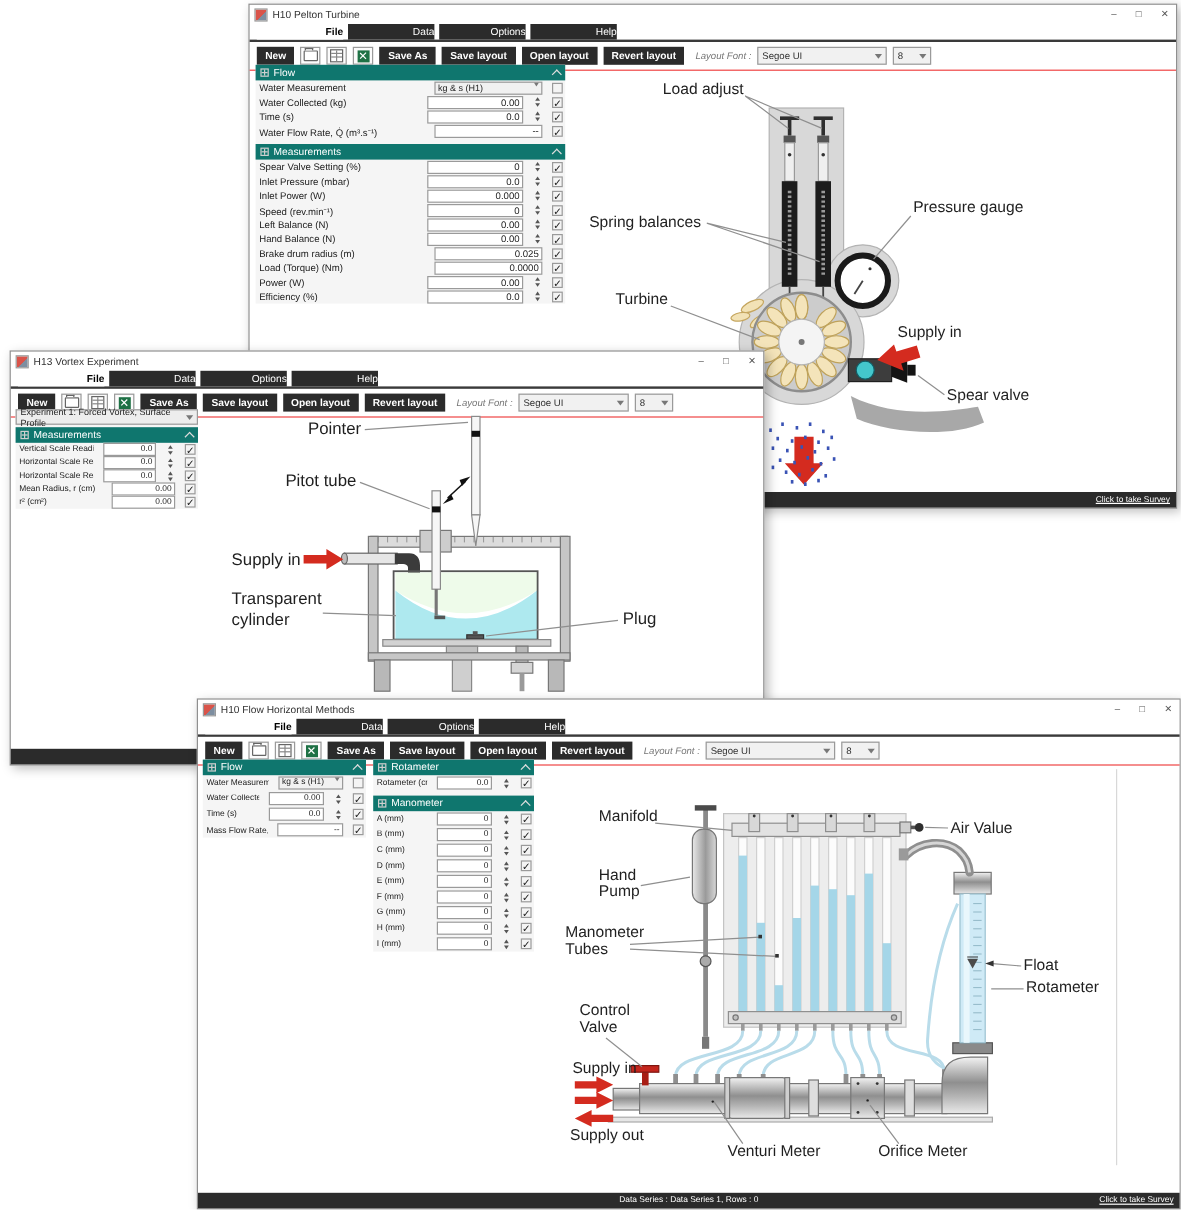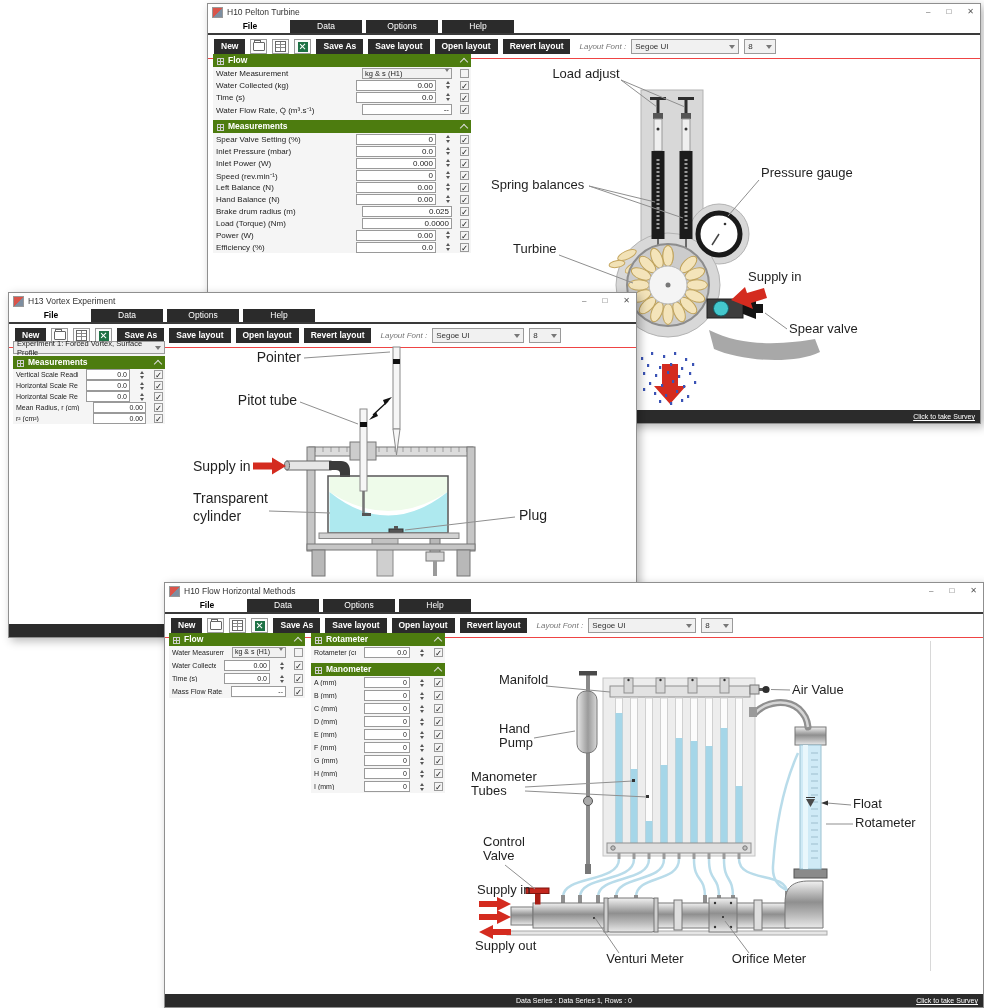--- a/index.html
+++ b/index.html
@@ -4,42 +4,42 @@
 <style>
 html,body{margin:0;padding:0}
 body{width:984px;height:1008px;position:relative;background:#fff;font-family:"Liberation Sans",sans-serif;overflow:hidden}
 .win{position:absolute;background:#fff;border:1px solid #8f8f8f;box-shadow:3px 3px 9px rgba(0,0,0,.28);box-sizing:border-box}
 .titlebar{height:14px;display:flex;align-items:center;padding:1px 6px 0 4px;gap:4px}
 .appicon{width:9px;height:9px;background:linear-gradient(135deg,#d9544a 0 55%,#7d8ea0 55% 100%);border:1px solid #999;flex:0 0 auto}
 .wtitle{font-size:8.5px;color:#333;white-space:nowrap}
 .wincontrols{margin-left:auto;display:flex;gap:16px;align-items:center}
 .wc{font-size:8px;color:#555;line-height:1}
 .tabrow{display:flex;gap:4px;padding:1px 0 0 6px;border-bottom:2px solid #3a3a3a;height:13px}
-.tab{background:#2b2b2b;color:#fff;font-size:8.5px;width:72px;text-align:center;padding-top:1px;height:12px}
+.tab{background:#2b2b2b;color:#fff;font-size:8.5px;width:72px;text-align:right;padding-top:1px;height:12px}
 .tab.active{background:#fff;color:#000;font-weight:bold}
 .toolbar{display:flex;align-items:center;gap:5px;padding:3px 6px;border-bottom:1px solid #ef4444;height:17px}
 .tbtn{background:#2b2b2b;color:#fff;font-size:8.5px;font-weight:bold;padding:3px 7px;line-height:1;white-space:nowrap}
 .iconbtn{width:17px;height:15px;border:1px solid #9a9a9a;background:#fbfbfb;display:flex;align-items:center;justify-content:center;box-sizing:border-box}
 .ic-folder{width:10px;height:7px;border:1px solid #666;border-radius:1px;position:relative;background:#fff}
 .ic-folder::before{content:"";position:absolute;top:-3px;left:0;width:5px;height:1px;border:1px solid #666;border-bottom:none;background:#fff}
 .ic-table{width:9px;height:9px;border:1px solid #666;background:#fff;position:relative}
 .ic-table::before{content:"";position:absolute;left:0;right:0;top:2px;height:1px;background:#888;box-shadow:0 3px 0 #888}
 .ic-table::after{content:"";position:absolute;top:0;bottom:0;left:4px;width:1px;background:#888}
 .ic-excel{width:10px;height:10px;background:#1e7145;position:relative}
 .ic-excel::before,.ic-excel::after{content:"";position:absolute;left:4.5px;top:1.5px;bottom:1.5px;width:1.4px;background:#fff}
 .ic-excel::before{transform:rotate(45deg)}
 .ic-excel::after{transform:rotate(-45deg)}
 .fontlabel{font-style:italic;color:#777;font-size:8px;margin-left:4px;white-space:nowrap}
 .dd{border:1px solid #9a9a9a;background:#f1f1f1;font-size:8px;color:#333;display:flex;align-items:center;padding:1px 3px;height:11px;box-sizing:content-box}
 .dd::after{content:"";margin-left:auto;border-left:3px solid transparent;border-right:3px solid transparent;border-top:4px solid #777}
 .fontdd{width:100px}
 .sizedd{width:24px}
 .dd>span{overflow:hidden;white-space:nowrap}
 .panel{position:absolute;font-size:8px;color:#222;background:#f5f5f5}
-.sechdr{background:#4d7c0f;color:#fff;font-weight:bold;font-size:8.5px;display:flex;align-items:flex-end;gap:4px;padding:2px 4px;height:9px;line-height:9px}
+.sechdr{background:#0f766e;color:#fff;font-weight:normal;font-size:8.5px;display:flex;align-items:center;gap:4px;padding:2px 4px;height:9px;line-height:9px}
 .hdr-ico{width:7px;height:7px;border:1px solid #cfcfcf;position:relative;flex:0 0 auto;box-sizing:border-box}
 .hdr-ico::before{content:"";position:absolute;left:2px;top:0;bottom:0;width:1px;background:#cfcfcf}
 .hdr-ico::after{content:"";position:absolute;top:2px;left:0;right:0;height:1px;background:#cfcfcf}
 .collapse{margin-left:auto;width:5px;height:5px;border-left:1.5px solid #ddd;border-top:1.5px solid #ddd;transform:rotate(45deg);margin-top:2px}
 .prow{display:flex;align-items:center;gap:8px;padding:0 2px 0 3px}
 .w1row{height:12px}.w2row{height:11px}.w3row{height:13px}
 .plab{flex:1;white-space:nowrap;overflow:hidden}
 .vbox{border:1px solid #9a9a9a;background:#fff;text-align:right;padding:0 2px;height:9px;line-height:9px;box-sizing:content-box;flex:0 0 auto}
 .vdd{border:1px solid #9a9a9a;background:#f1f1f1;display:flex;align-items:flex-start;padding:0 2px;height:9px;box-sizing:content-box;flex:0 0 auto;font-size:7.5px}
 .vdd::after{content:"";margin-left:auto;border-left:2.5px solid transparent;border-right:2.5px solid transparent;border-top:3.5px solid #777}

